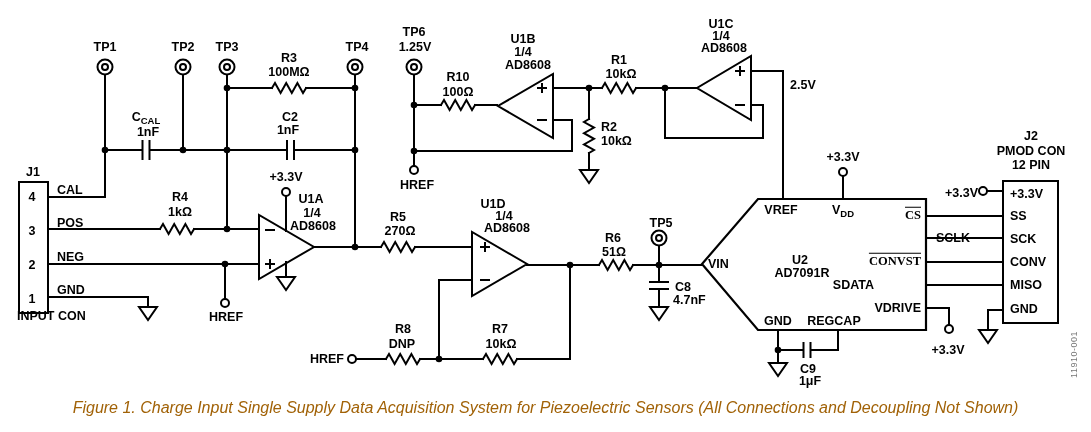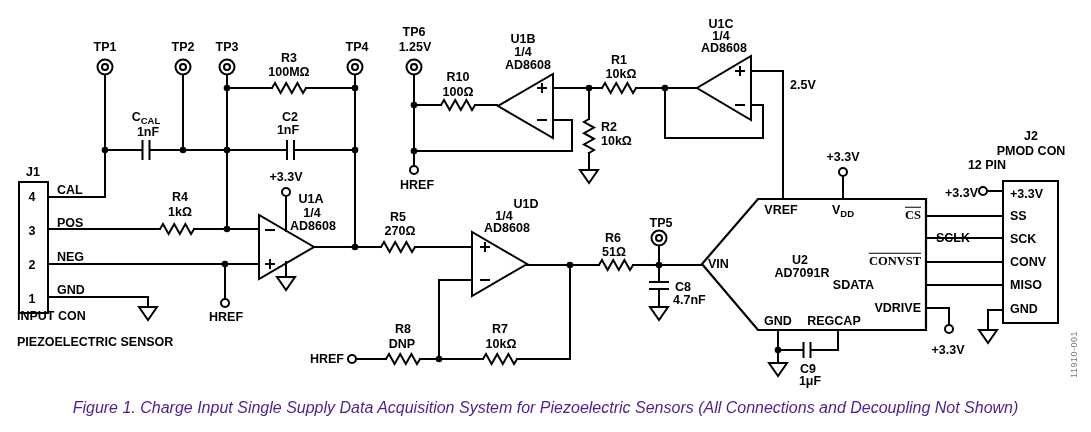--- a/index.html
+++ b/index.html
@@ -12,21 +12,21 @@
     position:absolute;font-weight:bold;font-size:12.5px;color:#000;
     white-space:nowrap;line-height:1;
   }
   .lbl{transform:translate(-50%,-50%);}
   .lbl-l{transform:translate(0,-50%);}
   .lbl-r{transform:translate(-100%,-50%);}
   .ov{text-decoration:overline;font-family:Liberation Serif, serif;}
   sub.sub{font-size:9.5px;font-weight:bold;vertical-align:-3px;}
   #caption{
     position:absolute;left:50%;top:399px;transform:translateX(-50%);
-    font-style:italic;font-size:16px;color:#4c1d95;white-space:nowrap;
+    font-style:italic;font-size:16px;color:#a16207;white-space:nowrap;
     font-family:"Liberation Sans","DejaVu Sans",sans-serif;
   }
   #watermark{
     position:absolute;left:1069px;top:331px;font-size:9px;color:#777;
     font-weight:normal;writing-mode:vertical-rl;transform:rotate(180deg);
     letter-spacing:.5px;white-space:nowrap;
   }
 </style>
 </head>
 <body>
@@ -271,28 +271,27 @@
   <div class="lbl" style="left:33px;top:172px">J1</div>
   <div class="lbl" style="left:32px;top:197px">4</div>
   <div class="lbl" style="left:32px;top:231px">3</div>
   <div class="lbl" style="left:32px;top:265px">2</div>
   <div class="lbl" style="left:32px;top:299px">1</div>
   <div class="lbl-l" style="left:57px;top:190px">CAL</div>
   <div class="lbl-l" style="left:57px;top:223px">POS</div>
   <div class="lbl-l" style="left:57px;top:257px">NEG</div>
   <div class="lbl-l" style="left:57px;top:290px">GND</div>
   <div class="lbl-l" style="left:17px;top:316px">INPUT CON</div>
-  <div class="lbl-l" style="left:17px;top:342px">PIEZOELECTRIC SENSOR</div>
 
   <div class="lbl" style="left:226px;top:317px">HREF</div>
 
   <div class="lbl" style="left:398px;top:217px">R5</div>
   <div class="lbl" style="left:400px;top:231px">270Ω</div>
 
-  <div class="lbl" style="left:526px;top:204px">U1D</div>
+  <div class="lbl" style="left:493px;top:204px">U1D</div>
   <div class="lbl" style="left:504px;top:216px">1/4</div>
   <div class="lbl" style="left:507px;top:228px">AD8608</div>
 
   <div class="lbl" style="left:403px;top:329px">R8</div>
   <div class="lbl" style="left:402px;top:344px">DNP</div>
   <div class="lbl-r" style="left:344px;top:359px">HREF</div>
   <div class="lbl" style="left:500px;top:329px">R7</div>
   <div class="lbl" style="left:501px;top:344px">10kΩ</div>
 
   <div class="lbl" style="left:613px;top:238px">R6</div>
@@ -315,21 +314,21 @@
   <div class="lbl" style="left:802px;top:273px">AD7091R</div>
   <div class="lbl" style="left:843px;top:157px">+3.3V</div>
 
   <div class="lbl" style="left:808px;top:369px">C9</div>
   <div class="lbl" style="left:810px;top:381px">1μF</div>
   <div class="lbl" style="left:948px;top:350px">+3.3V</div>
   <div class="lbl-r" style="left:978px;top:193px">+3.3V</div>
 
   <div class="lbl" style="left:1031px;top:136px">J2</div>
   <div class="lbl" style="left:1031px;top:151px">PMOD CON</div>
-  <div class="lbl" style="left:987px;top:165px">12 PIN</div>
+  <div class="lbl" style="left:1031px;top:165px">12 PIN</div>
   <div class="lbl-l" style="left:1010px;top:194px">+3.3V</div>
   <div class="lbl-l" style="left:1010px;top:216px">SS</div>
   <div class="lbl-l" style="left:1010px;top:239px">SCK</div>
   <div class="lbl-l" style="left:1010px;top:262px">CONV</div>
   <div class="lbl-l" style="left:1010px;top:285px">MISO</div>
   <div class="lbl-l" style="left:1010px;top:309px">GND</div>
 
   <div id="caption">Figure 1. Charge Input Single Supply Data Acquisition System for Piezoelectric Sensors (All Connections and Decoupling Not Shown)</div>
   <div id="watermark">11910-001</div>
 </div>

